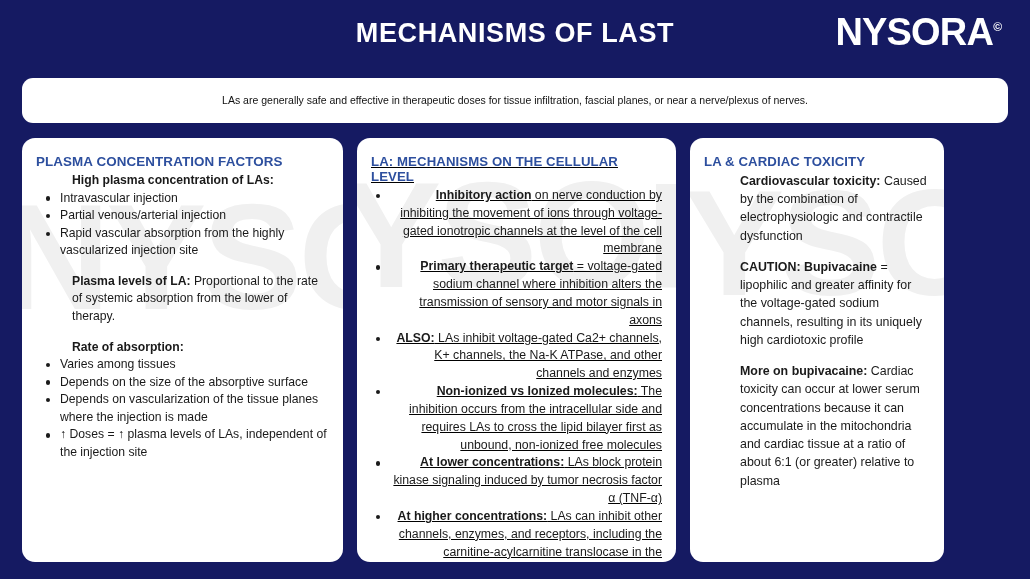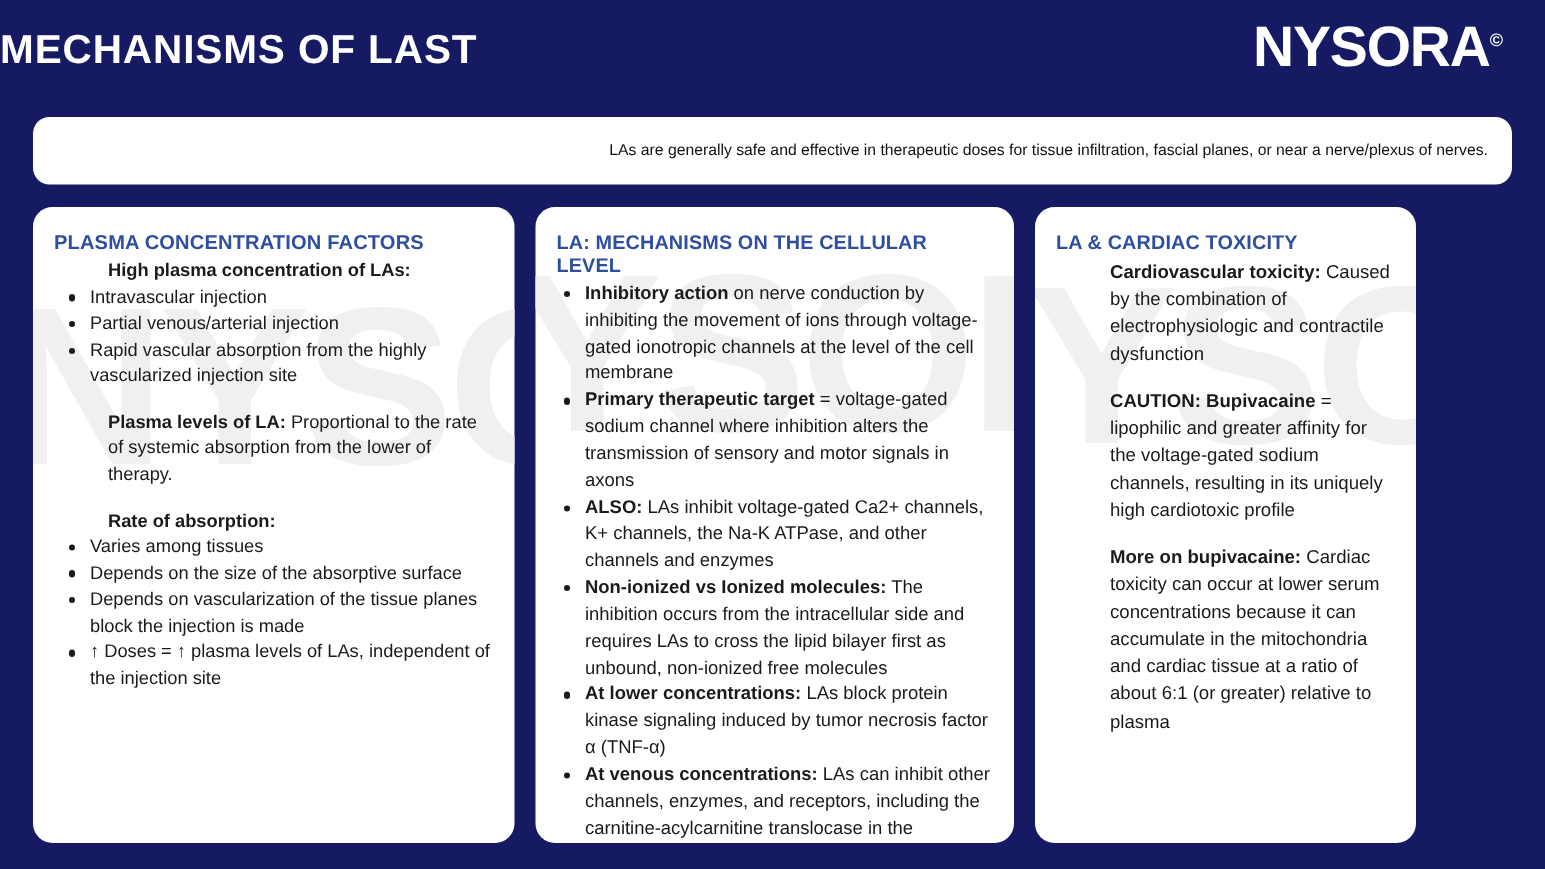--- a/index.html
+++ b/index.html
@@ -8,21 +8,21 @@
     background:#151a62;
     font-family:"Liberation Sans", sans-serif;
     overflow:hidden;
   }
   .page { position:relative; width:1030px; height:579px; background:#151a62; }
 
   
   .header { position:relative; height:70px; }
   .title {
     position:absolute; left:0; right:0; top:18px;
-    text-align:left;
+    text-align:center;
     color:#ffffff;
     font-size:27px;
     font-weight:bold;
     letter-spacing:0.6px;
   }
   .logo {
     position:absolute; right:28px; top:13px;
     color:#ffffff;
     font-size:38px;
     font-weight:bold;
@@ -35,21 +35,21 @@
     font-weight:bold;
     letter-spacing:0;
   }
 
   
   .banner {
     position:absolute; left:22px; top:78px; width:986px; height:45px;
     background:#ffffff;
     border-radius:11px;
     display:flex; flex-direction:column;
-    align-items:flex-end; justify-content:center;
+    align-items:center; justify-content:center;
     color:#111111;
     font-size:10.5px;
     line-height:1.65;
     padding:0 16px;
     text-align:center;
   }
   .banner b { font-weight:bold; }
 
   
   .cards {
@@ -58,21 +58,21 @@
     display:flex; gap:14px;
   }
   .card {
     position:relative;
     background:#ffffff;
     border-radius:13px;
     padding:16px 14px 10px 14px;
     overflow:hidden;
   }
   .card.c1 { width:321px; }
-  .card.c2 { width:319px; }
+  .card.c2 { width:319px;text-decoration:underline; }
   .card.c3 { width:254px; }
 
   .wm {
     position:absolute;
     font-size:150px; font-weight:bold;
     color:#f0f0f0;
     white-space:nowrap;
     pointer-events:none;
     letter-spacing:-4px;
     line-height:1;
@@ -111,21 +111,21 @@
     margin-bottom:0px;
   }
   ul.bullets li::before {
     content:"";
     position:absolute;
     left:10px; top:0.56em;
     width:4.4px; height:4.4px;
     border-radius:50%;
     background:#1a1a1a;
   }
-  .card.c2 ul.bullets li { padding-left:19px; }
+  .card.c2 ul.bullets li { padding-left:19px;text-align:right; }
   .card.c2 ul.bullets li::before { left:5px; }
 </style>
 </head>
 <body>
 
 <div class="page">
 
   <div class="header">
     <div class="title">MECHANISMS OF LAST</div>
     <div class="logo">
@@ -148,39 +148,39 @@
           <ul class="bullets">
             <li>Intravascular injection</li>
             <li>Partial venous/arterial injection</li>
             <li>Rapid vascular absorption from the highly vascularized injection site</li>
           </ul>
           <p class="para spaced"><span class="lead">Plasma levels of LA:</span><span> Proportional to the rate of systemic absorption from the lower of therapy.</span></p>
           <p class="para spaced lead">Rate of absorption:</p>
           <ul class="bullets">
             <li>Varies among tissues</li>
             <li>Depends on the size of the absorptive surface</li>
-            <li>Depends on vascularization of the tissue planes block the injection is made</li>
+            <li>Depends on vascularization of the tissue planes where the injection is made</li>
             <li>↑ Doses = ↑ plasma levels of LAs, independent of the injection site</li>
           </ul>
         </div>
       </div>
     </div>
 
     <div class="card c2">
       <div class="wm">NYSORA</div>
       <div class="card-inner">
         <div class="card-title">LA: MECHANISMS ON THE CELLULAR LEVEL</div>
         <div class="body">
           <ul class="bullets">
             <li><span class="lead">Inhibitory action</span><span> on nerve conduction by inhibiting the movement of ions through voltage-gated ionotropic channels at the level of the cell membrane</span></li>
             <li><span class="lead">Primary therapeutic target</span><span> = voltage-gated sodium channel where inhibition alters the transmission of sensory and motor signals in axons</span></li>
             <li><span class="lead">ALSO:</span><span> LAs inhibit voltage-gated Ca2+ channels, K+ channels, the Na-K ATPase, and other channels and enzymes</span></li>
             <li><span class="lead">Non-ionized vs Ionized molecules:</span><span> The inhibition occurs from the intracellular side and requires LAs to cross the lipid bilayer first as unbound, non-ionized free molecules</span></li>
             <li><span class="lead">At lower concentrations:</span><span> LAs block protein kinase signaling induced by tumor necrosis factor α (TNF-α)</span></li>
-            <li><span class="lead">At venous concentrations:</span><span> LAs can inhibit other channels, enzymes, and receptors, including the carnitine-acylcarnitine translocase in the mitochondria</span></li>
+            <li><span class="lead">At higher concentrations:</span><span> LAs can inhibit other channels, enzymes, and receptors, including the carnitine-acylcarnitine translocase in the mitochondria</span></li>
           </ul>
         </div>
       </div>
     </div>
 
     <div class="card c3">
       <div class="wm">NYSORA</div>
       <div class="card-inner">
         <div class="card-title">LA &amp; CARDIAC TOXICITY</div>
         <div class="body">

